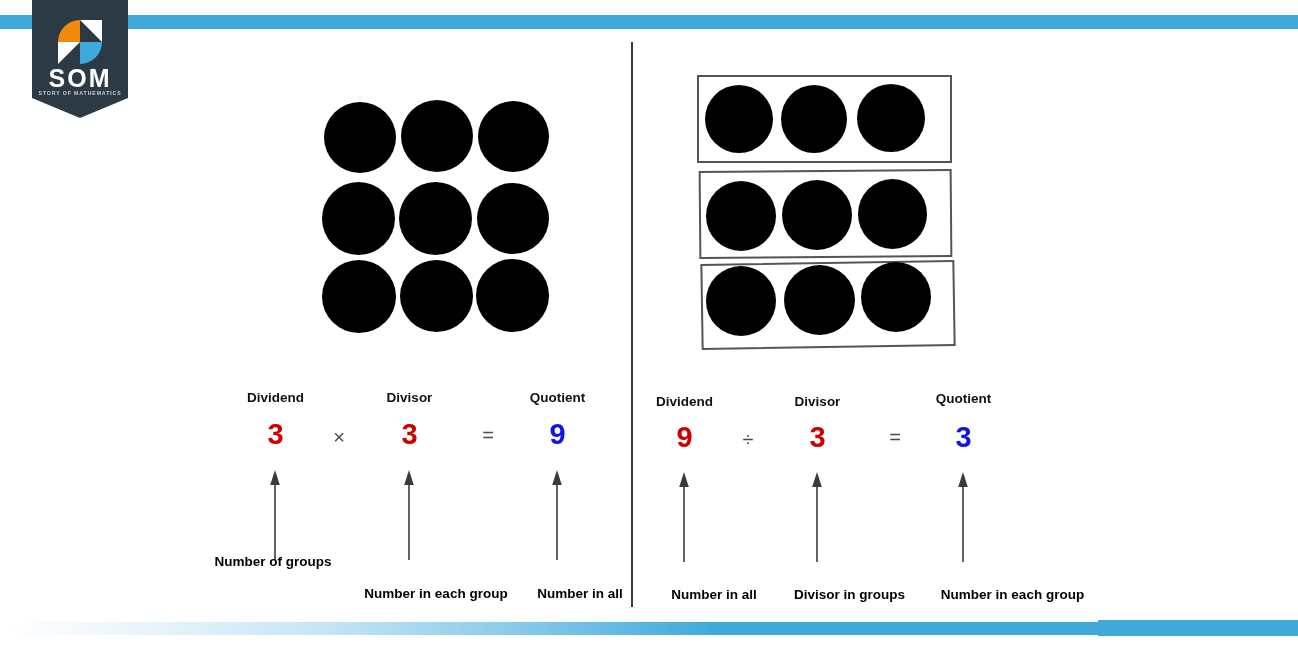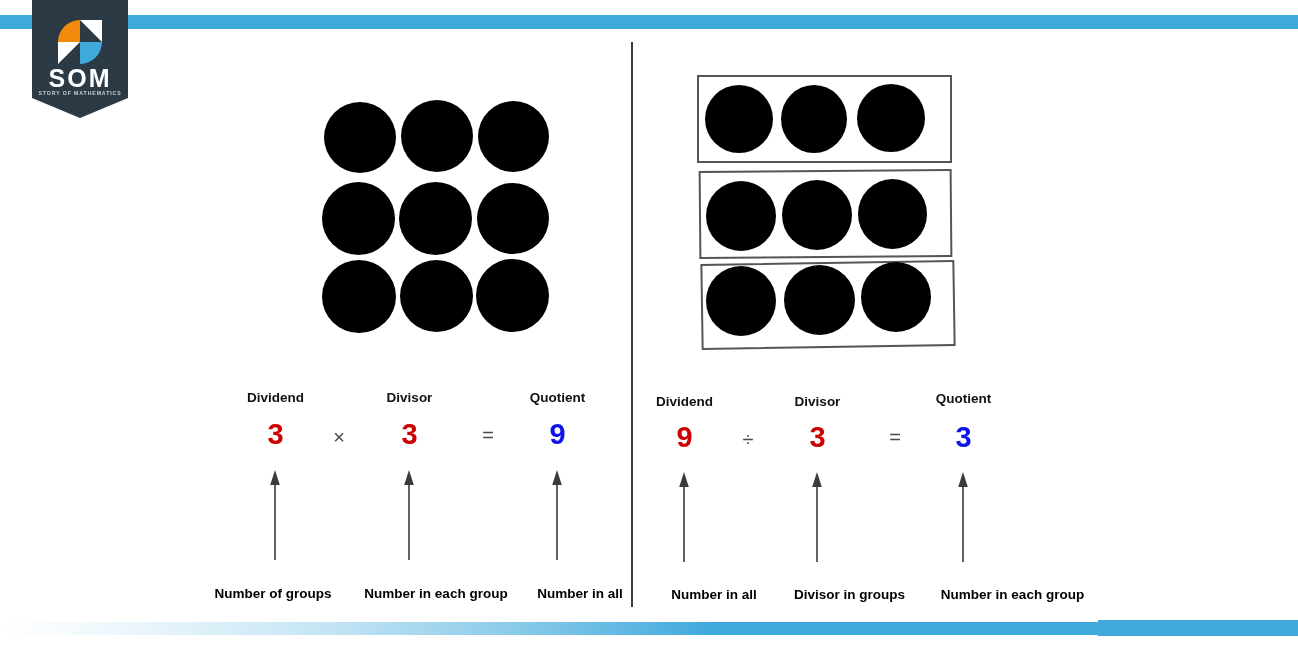--- a/index.html
+++ b/index.html
@@ -185,21 +185,21 @@
       <polygon points="7,0 2.2,15 11.8,15" fill="#3b3b3b"></polygon>
     </svg>
   </div>
   <div class="arrow" style="left:550px; top:470px; height:90px;">
     <svg width="14" height="90" viewBox="0 0 14 90">
       <line x1="7" y1="90" x2="7" y2="12" stroke="#3b3b3b" stroke-width="1.6"></line>
       <polygon points="7,0 2.2,15 11.8,15" fill="#3b3b3b"></polygon>
     </svg>
   </div>
 
-  <div class="caption" style="left:200px; top:586px; width:146px;">Number of groups</div>
+  <div class="caption" style="left:200px; top:554px; width:146px;">Number of groups</div>
   <div class="caption" style="left:346px; top:586px; width:180px;">Number in each group</div>
   <div class="caption" style="left:520px; top:586px; width:120px;">Number in all</div>
 </div>
 
 <div>
 
   <div class="eq-label" style="left:622px; top:394px; width:125px;">Dividend</div>
   <div class="eq-label" style="left:755px; top:394px; width:125px;">Divisor</div>
   <div class="eq-label" style="left:901px; top:391px; width:125px;">Quotient</div>
 

